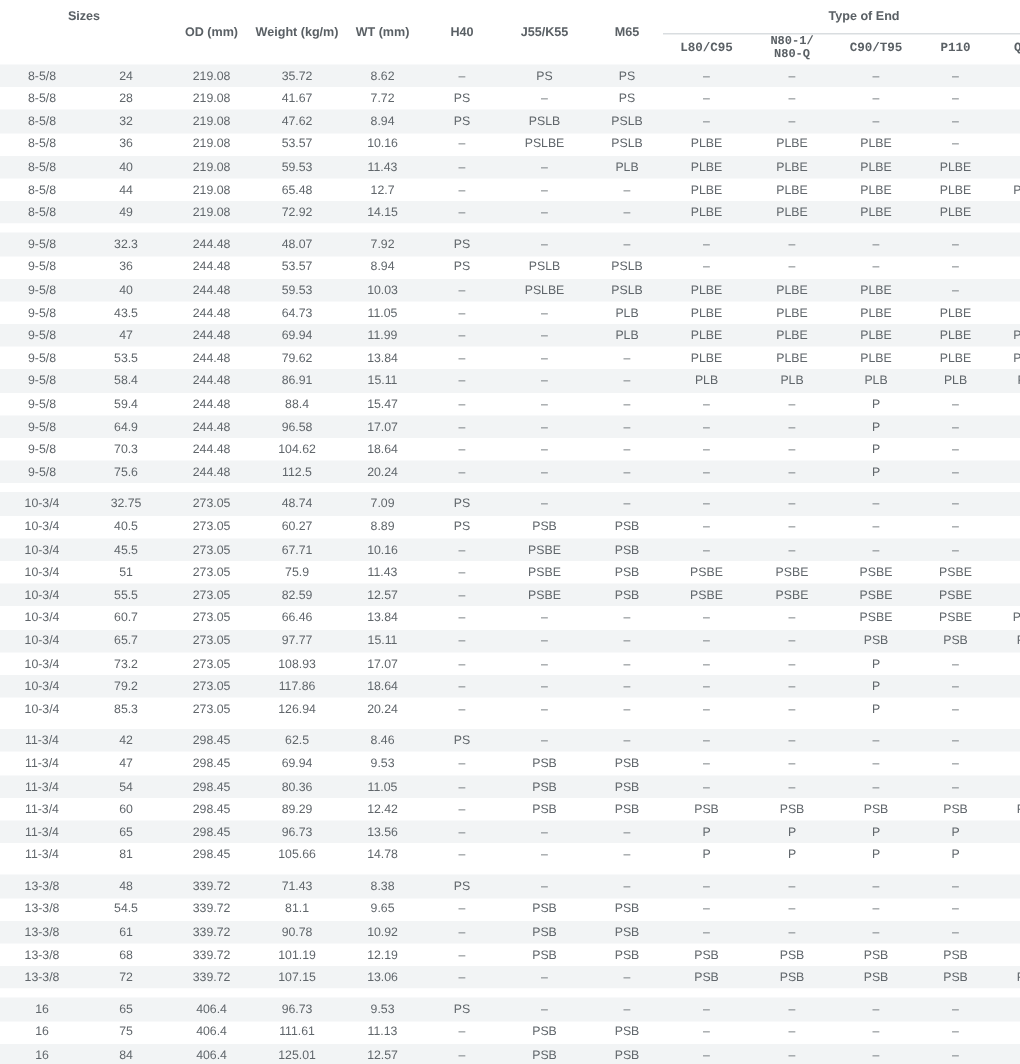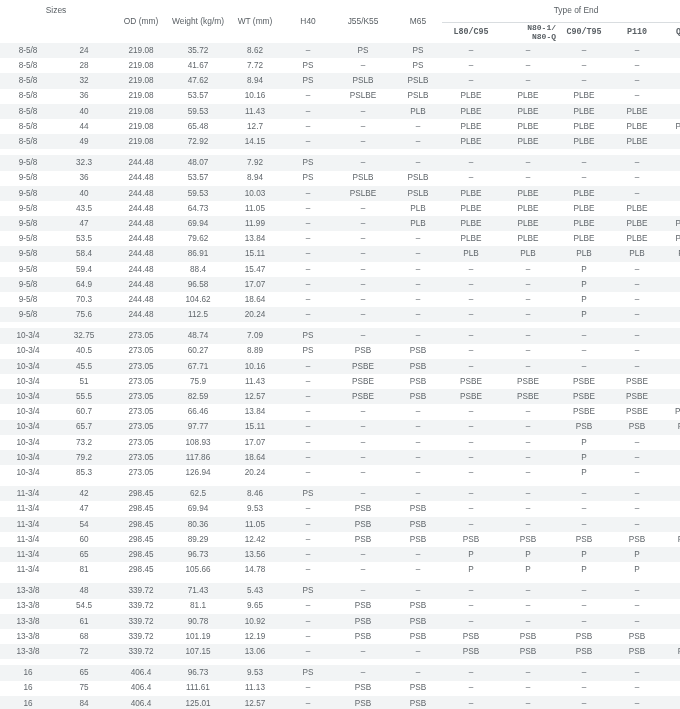--- a/index.html
+++ b/index.html
@@ -16,21 +16,21 @@
     font-size:8.2px;
   }
   #pipe-table th,#pipe-table td{
     text-align:center;
     vertical-align:middle;
     padding:0;
     line-height:1.15;
   }
   thead tr.head-top th{
     height:22px;
-    font-weight:normal;
+    font-weight:bold;
     color:#5a6065;
     font-size:8.4px;
   }
   thead tr.head-bot th{
     height:20px;
     font-weight:bold;
     color:#5a6065;
     font-size:8.4px;
     padding-bottom:3px;
     font-family:Liberation Mono, monospace;
@@ -43,21 +43,21 @@
   }
   tbody tr.zebra td{background:#f2f4f5;}
   tbody tr.groupgap td{height:6px;border:0;background:#ffffff;}
   td.sizecell{font-size:8.2px;}
   .dash{color:#6b7176;}
   .typeend-group{
     border-bottom:1px solid #d9dde0;
     font-weight:bold;
     font-size:8.4px;
   }
-  .nowrapsmall{font-size:8.0px;line-height:1.1;display:block;text-align:right;}
+  .nowrapsmall{font-size:8.0px;line-height:1.1;display:block;}
   col.c0{width:56px}
   col.c1{width:56px}
   col.c2{width:58px}
   col.c3{width:56px}
   col.c4{width:58px}
   col.c5{width:48px}
   col.c6{width:62px}
   col.c7{width:48px}
   col.c8{width:58px}
   col.c9{width:56px}
@@ -629,21 +629,21 @@
         <td>P</td>
       </tr>
       <tr class="groupgap">
         <td colspan="13"></td>
       </tr>
       <tr class="zebra">
         <td class="sizecell">13-3/8</td>
         <td>48</td>
         <td>339.72</td>
         <td>71.43</td>
-        <td>5.43</td>
+        <td>8.38</td>
         <td>PS</td>
         <td class="dash">–</td>
         <td class="dash">–</td>
         <td class="dash">–</td>
         <td class="dash">–</td>
         <td class="dash">–</td>
         <td class="dash">–</td>
         <td class="dash">–</td>
       </tr>
       <tr>

